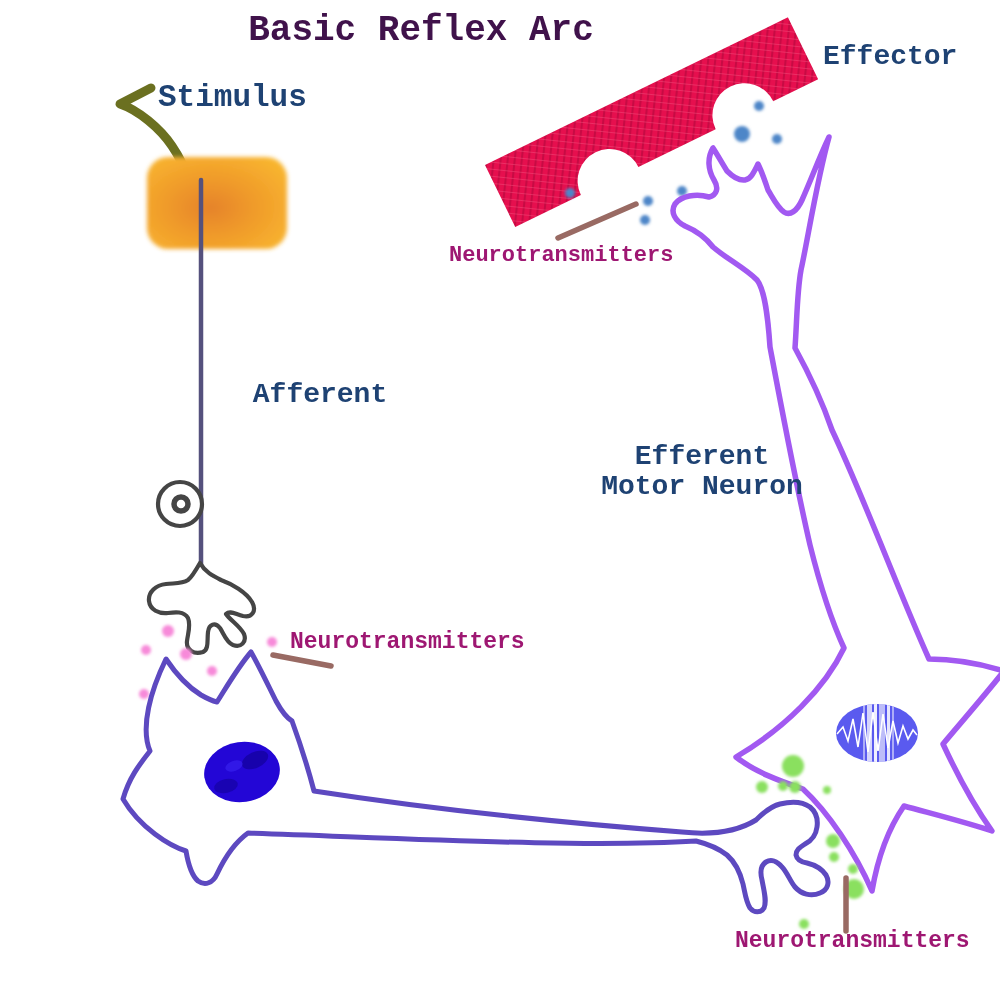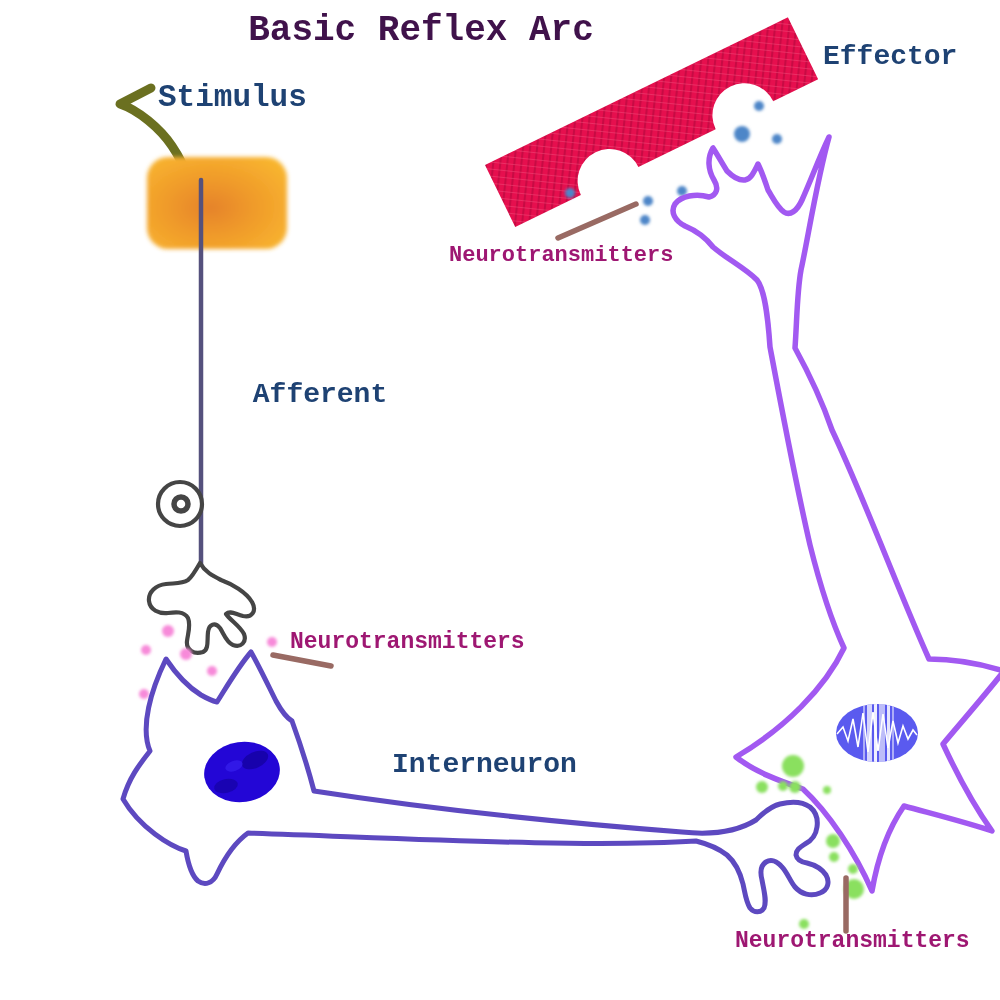--- a/index.html
+++ b/index.html
@@ -230,22 +230,25 @@
   <div class="lbl title" style="left:401px;top:10px;">Basic Reflex Arc</div>
 
   <div class="lbl navy" style="left:138px;top:80px;font-size:31px;">Stimulus</div>
 
   <div class="lbl navy" style="left:803px;top:41px;font-size:28px;">Effector</div>
 
   <div class="lbl navy centered neuron-label" style="left:300px;top:380px;">
     <div>Afferent</div>
   </div>
 
-
-  <div class="lbl navy" style="left:372px;top:749px;font-size:28px;">Interneuron</div>
+  <div class="lbl navy centered neuron-label" style="left:682px;top:442px;">
+    <div>Efferent</div>
+    <div>Motor Neuron</div>
+  </div>
+
 
   <div class="lbl nt" style="left:270px;top:629px;">Neurotransmitters</div>
 
   <div class="lbl nt" style="left:429px;top:243px;font-size:22px;">Neurotransmitters</div>
 
   <div class="lbl nt" style="left:715px;top:928px;">Neurotransmitters</div>
 
 </div>
 
 </body></html>

